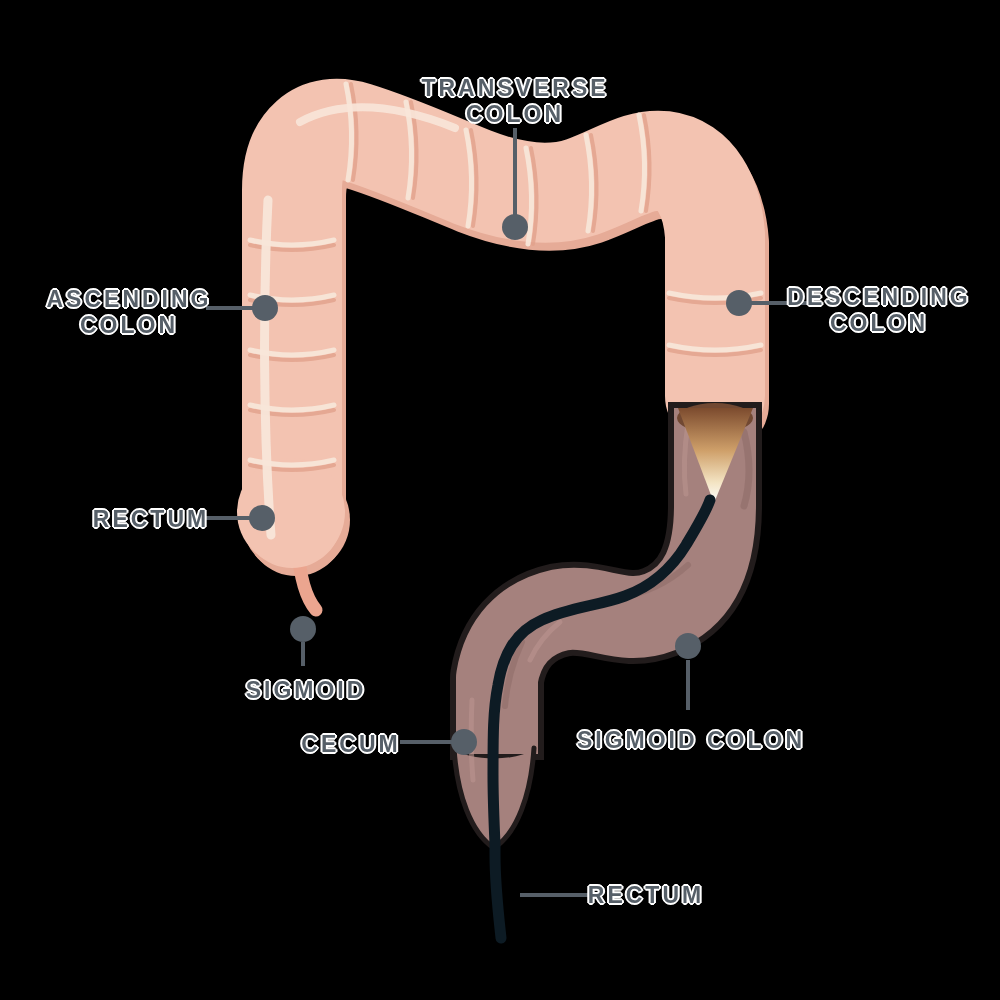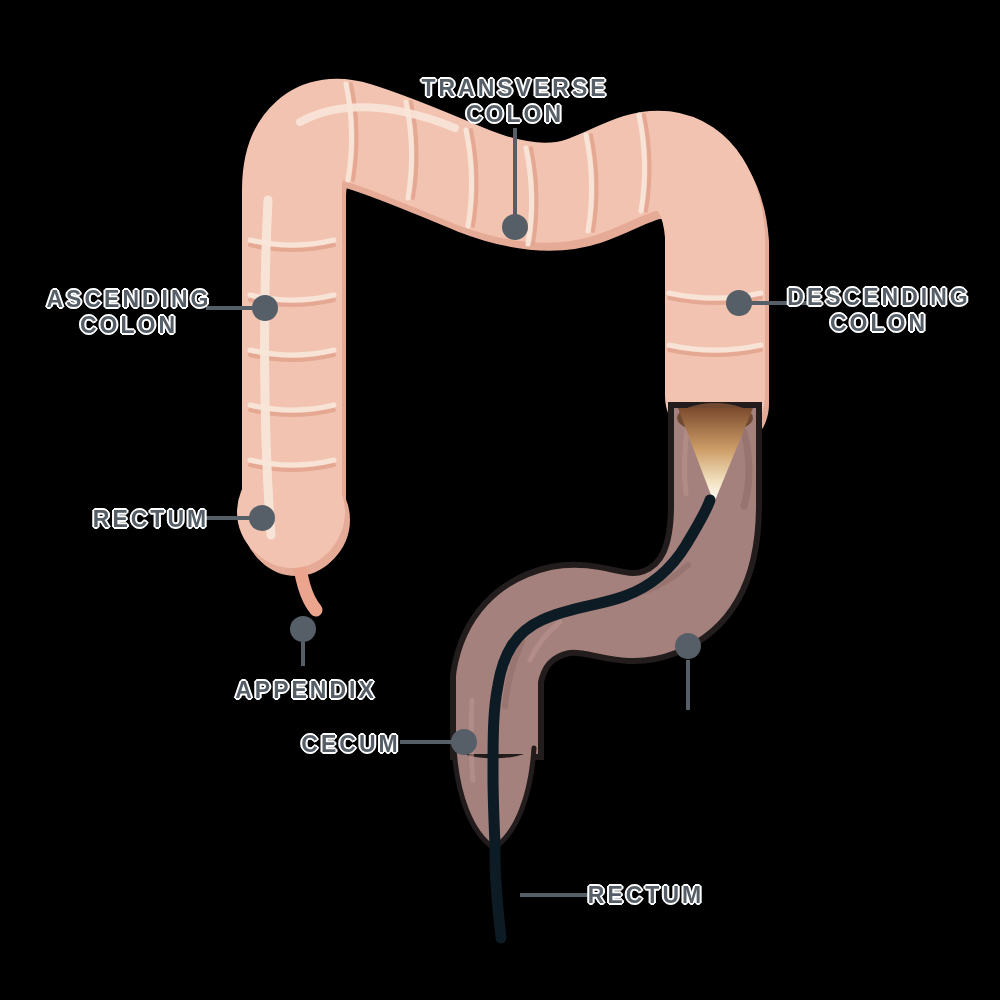--- a/index.html
+++ b/index.html
@@ -132,25 +132,28 @@
   <div class="label" style="left:879px;top:310px">
     <span class="ln">DESCENDING</span>
     <span class="ln">COLON</span>
   </div>
 
   <div class="label" style="left:151px;top:519px">
     <span class="ln">RECTUM</span>
   </div>
 
   <div class="label" style="left:306px;top:690px">
-    <span class="ln">APPENDIX</span>
+    <span class="ln">SIGMOID</span>
   </div>
 
   <div class="label" style="left:351px;top:744px">
     <span class="ln">CECUM</span>
   </div>
 
+  <div class="label" style="left:691px;top:740px">
+    <span class="ln">SIGMOID COLON</span>
+  </div>
 
   <div class="label" style="left:646px;top:895px">
     <span class="ln">RECTUM</span>
   </div>
 
 </div>
 
 </body></html>

